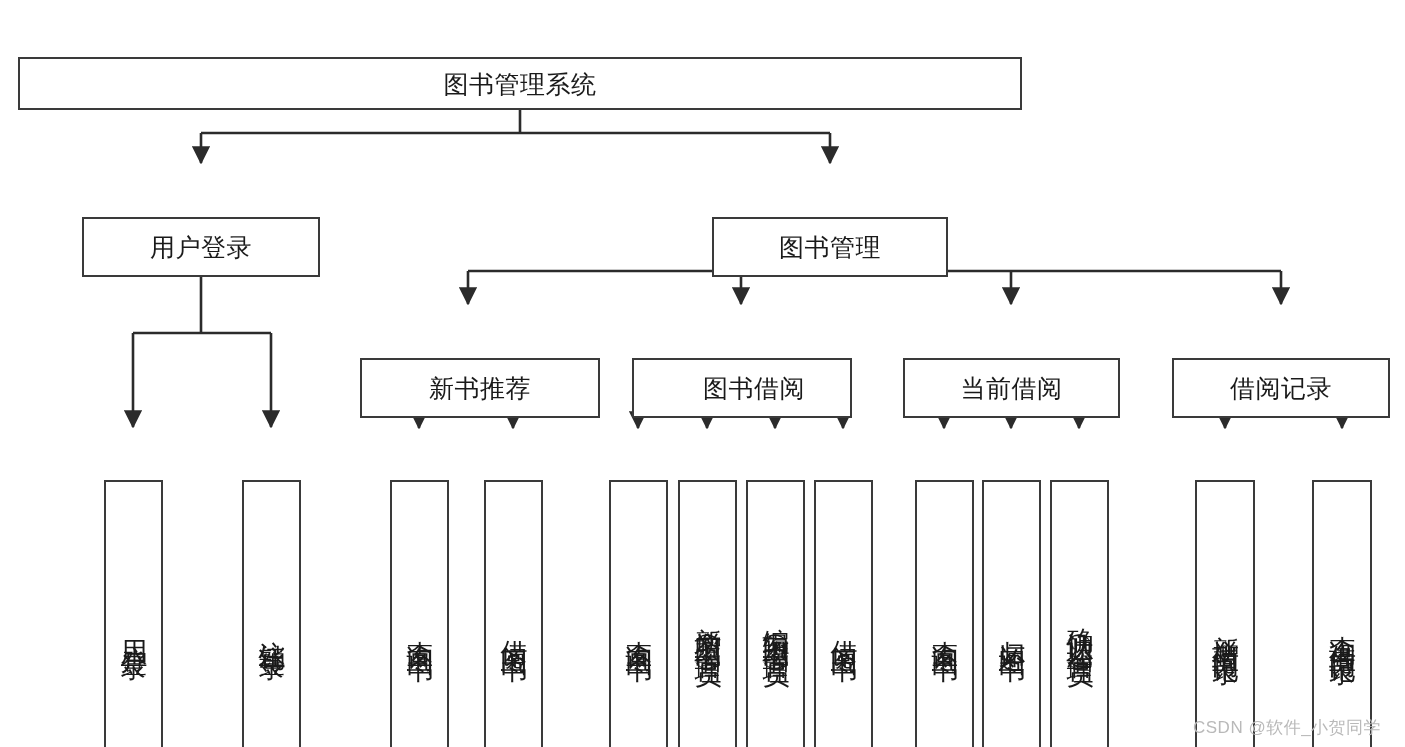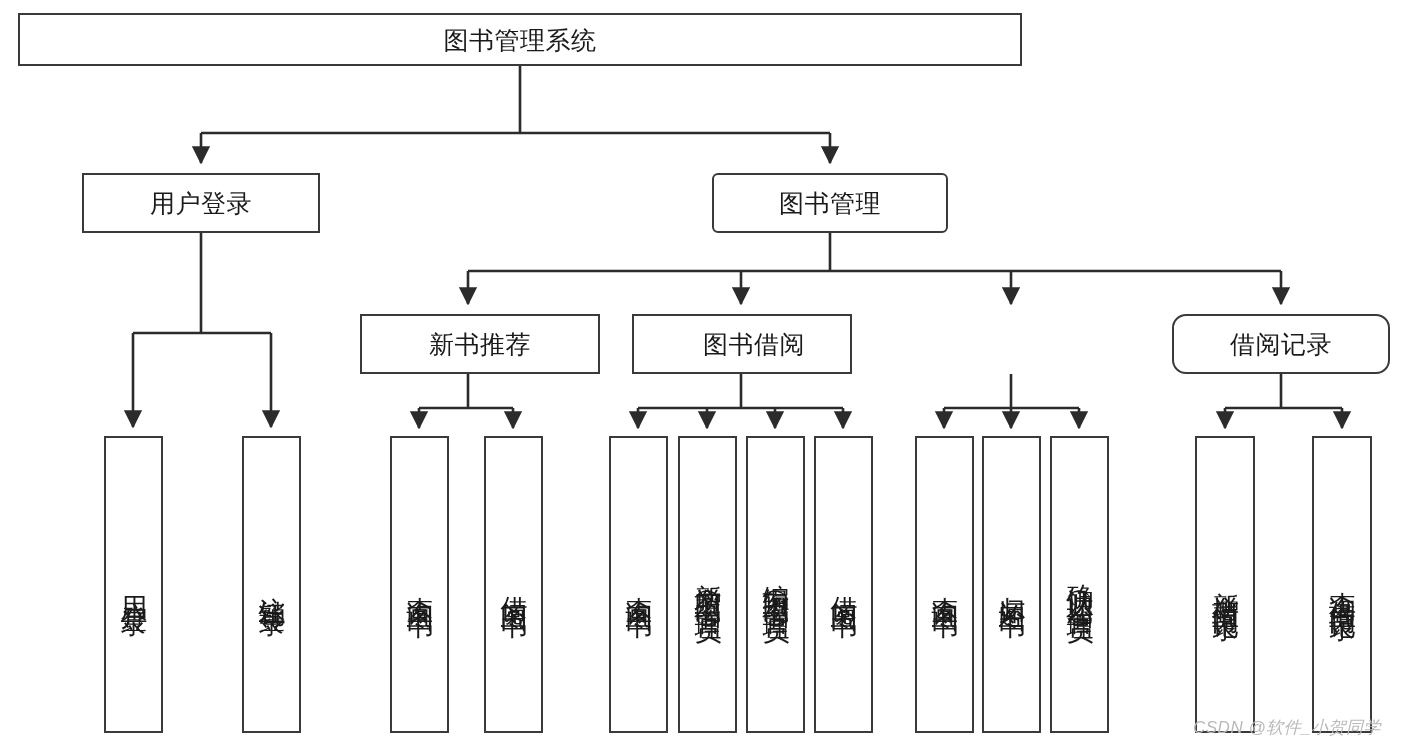--- a/index.html
+++ b/index.html
@@ -26,20 +26,21 @@
   }
   .node {
     position: absolute;
     box-sizing: border-box;
     border: 2.4px solid #3a3a3a;
     background: #ffffff;
     display: flex;
     align-items: center;
     justify-content: center;
     color: #1a1a1a;
+    margin-top: 44px;
   }
   .node .label {
     text-align: center;
     line-height: 1.12;
     letter-spacing: 0.5px;
   }
   .node.horiz .label {
     font-size: 25px;
   }
   .node.root .label {
@@ -56,21 +57,20 @@
     letter-spacing: 5px;
     line-height: 1;
     white-space: nowrap;
   }
   .watermark {
     position: absolute;
     font-size: 17px;
     color: #b9b9b9;
     white-space: nowrap;
     letter-spacing: 0.5px;
-    font-style: italic;
   }
 </style>
 </head>
 <body>
 
 <div id="canvas">
 
   <svg id="edges" viewBox="0 0 1405 747" xmlns="http://www.w3.org/2000/svg">
     <defs>
       <marker id="arrow" viewBox="0 0 10 10" refX="9.2" refY="5" markerWidth="7" markerHeight="7" orient="auto-start-reverse">
@@ -121,31 +121,34 @@
     </g>
   </svg>
 
   <div class="node root horiz" style="left:18px; top:13px; width:1004px; height:53px;">
     <span class="label">图书管理系统</span>
   </div>
 
   <div class="node horiz" style="left:82px; top:173px; width:238px; height:60px;">
     <span class="label">用户登录</span>
   </div>
-  <div class="node horiz" style="left:712px; top:173px; width:236px; height:60px;border-radius:6px;">
+  <div class="node horiz" style="left:712px; top:173px; width:236px; height:60px;">
     <span class="label">图书管理</span>
   </div>
 
   <div class="node horiz" style="left:360px; top:314px; width:240px; height:60px;">
     <span class="label">新书推荐</span>
   </div>
   <div class="node horiz" style="left:632px; top:314px; width:220px; height:60px;padding-left:24px;">
     <span class="label">图书借阅</span>
   </div>
-  <div class="node horiz" style="left:1172px; top:314px; width:218px; height:60px;border-radius:14px;">
+  <div class="node horiz" style="left:903px; top:314px; width:217px; height:60px;">
+    <span class="label">当前借阅</span>
+  </div>
+  <div class="node horiz" style="left:1172px; top:314px; width:218px; height:60px;">
     <span class="label">借阅记录</span>
   </div>
 
   <div class="node vert" style="left:104px; top:436px; width:59px; height:297px;">
     <span class="label">用户登录</span>
   </div>
   <div class="node vert" style="left:242px; top:436px; width:59px; height:297px;">
     <span class="label">注销登录</span>
   </div>
 

